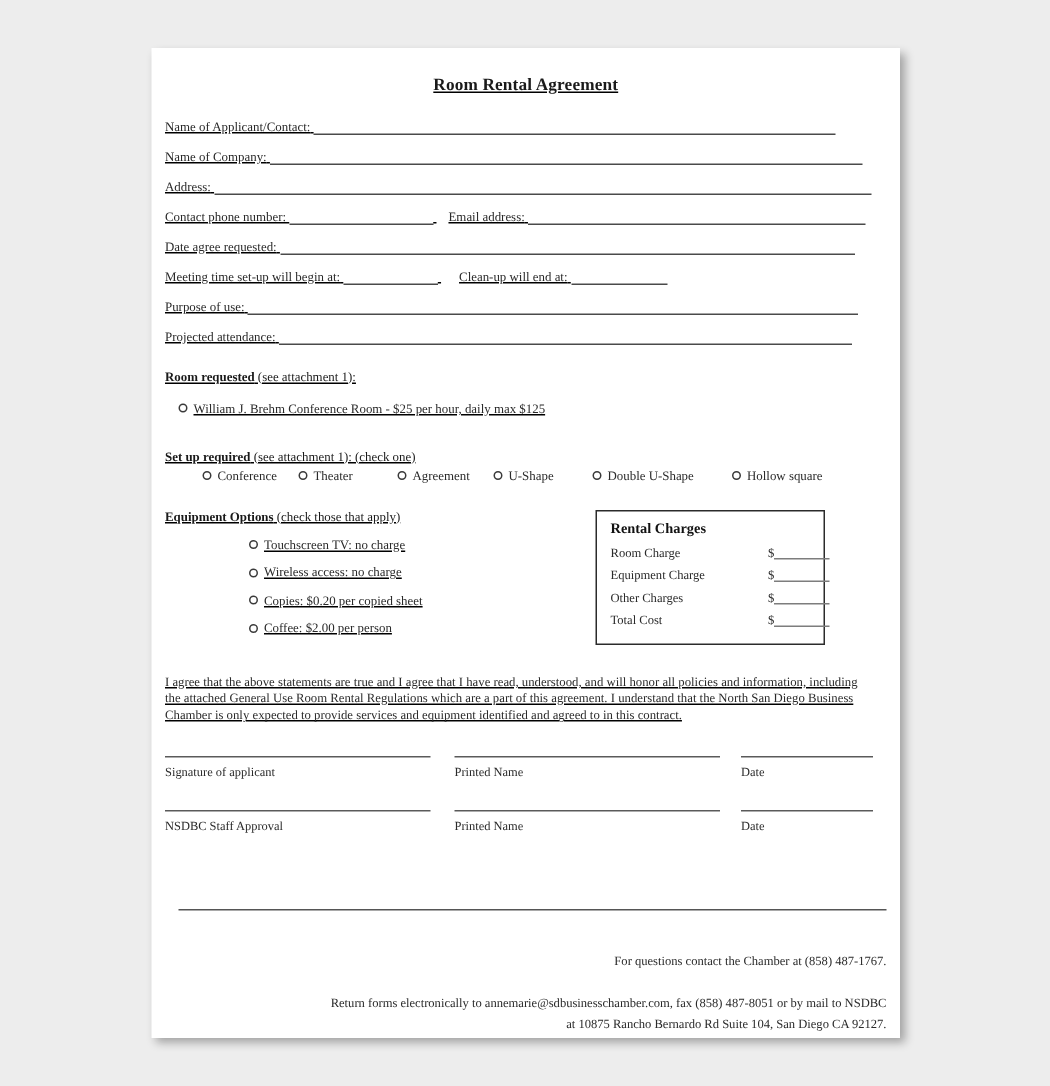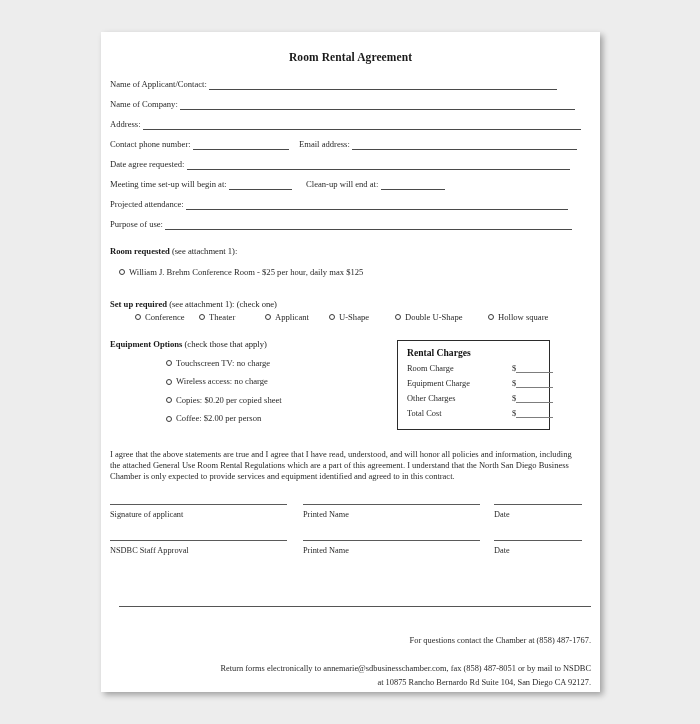--- a/index.html
+++ b/index.html
@@ -24,20 +24,21 @@
     background: #ffffff;
     box-shadow: 3px 3px 6px rgba(0,0,0,0.32);
     box-sizing: border-box;
   }
   .inner {
     position: absolute;
     left: 9px;
     top: 0;
     width: 481px;
     height: 100%;
+    text-decoration: underline;
   }
 
   
   .title-block {
     text-align: center;
     padding-top: 18px;
     font-weight: bold;
     font-size: 11.5px;
     line-height: 14.5px;
     letter-spacing: .1px;
@@ -235,27 +236,27 @@
       </div>
 
       <div class="row">
         <span class="lbl">Meeting time set-up will begin at:</span>
         <span class="fill" style="width:63px"></span>
         <span class="lbl" style="margin-left:12px">Clean-up will end at:</span>
         <span class="fill" style="width:64px"></span>
       </div>
 
       <div class="row">
+        <span class="lbl">Purpose of use:</span>
+        <span class="fill" style="width:407px"></span>
+      </div>
+
+      <div class="row">
         <span class="lbl">Projected attendance:</span>
         <span class="fill" style="width:382px"></span>
-      </div>
-
-      <div class="row">
-        <span class="lbl">Purpose of use:</span>
-        <span class="fill" style="width:407px"></span>
       </div>
     </div>
 
     <div class="room-block">
       <div class="sec-head">
         <b>Room requested</b><span> (see attachment 1):</span>
       </div>
       <div class="room-opt">
         <div class="opt">
           <span class="circ"></span><span>William J. Brehm Conference Room - $25 per hour, daily max $125</span>
@@ -268,21 +269,21 @@
         <b>Set up required</b><span> (see attachment 1): (check one)</span>
       </div>
       <div class="setup-row">
         <div class="opt" style="left:25px">
           <span class="circ"></span><span>Conference</span>
         </div>
         <div class="opt" style="left:89px">
           <span class="circ"></span><span>Theater</span>
         </div>
         <div class="opt" style="left:155px">
-          <span class="circ"></span><span>Applicant</span>
+          <span class="circ"></span><span>Agreement</span>
         </div>
         <div class="opt" style="left:219px">
           <span class="circ"></span><span>U-Shape</span>
         </div>
         <div class="opt" style="left:285px">
           <span class="circ"></span><span>Double U-Shape</span>
         </div>
         <div class="opt" style="left:378px">
           <span class="circ"></span><span>Hollow square</span>
         </div>

